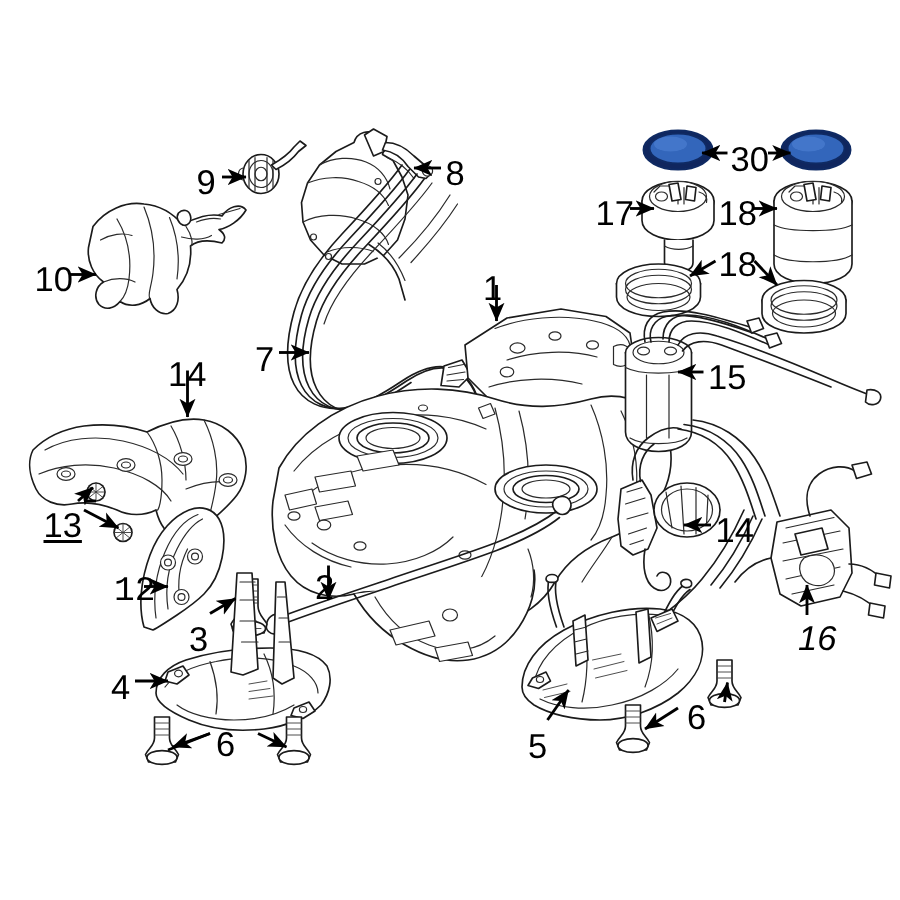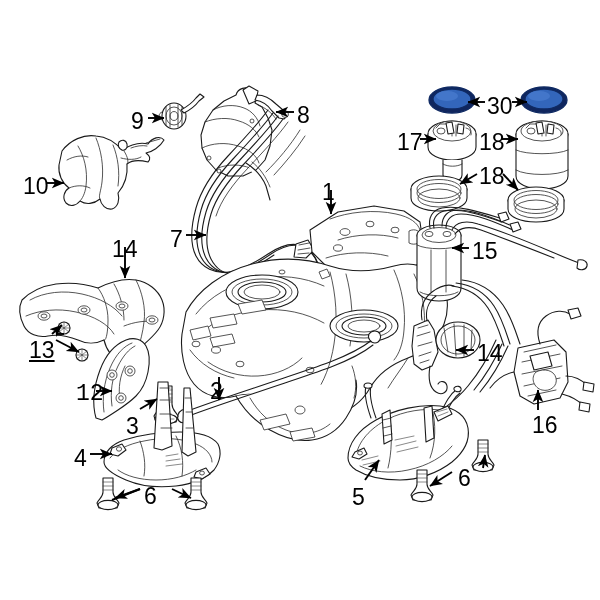--- a/index.html
+++ b/index.html
@@ -489,19 +489,19 @@
   <div class="lbl" style="left:458px;top:467px;">6</div>
   <div class="lbl" style="left:170px;top:228px;">7</div>
   <div class="lbl" style="left:297px;top:104px;">8</div>
   <div class="lbl" style="left:131px;top:110px;">9</div>
   <div class="lbl" style="left:23px;top:175px;">10</div>
   <div class="lbl" style="left:112px;top:238px;">14</div>
   <div class="lbl" style="left:76px;top:383px;font-family:Liberation Mono, monospace;">12</div>
   <div class="lbl" style="left:29px;top:339px;text-decoration:underline;">13</div>
   <div class="lbl" style="left:472px;top:240px;">15</div>
   <div class="lbl" style="left:477px;top:342px;">14</div>
-  <div class="lbl" style="left:532px;top:414px;">16</div>
+  <div class="lbl" style="left:532px;top:414px;font-style:italic;">16</div>
   <div class="lbl" style="left:397px;top:131px;">17</div>
   <div class="lbl" style="left:479px;top:131px;">18</div>
   <div class="lbl" style="left:479px;top:165px;">18</div>
   <div class="lbl" style="left:487px;top:95px;">30</div>
 
 </div>
 
 </body></html>

